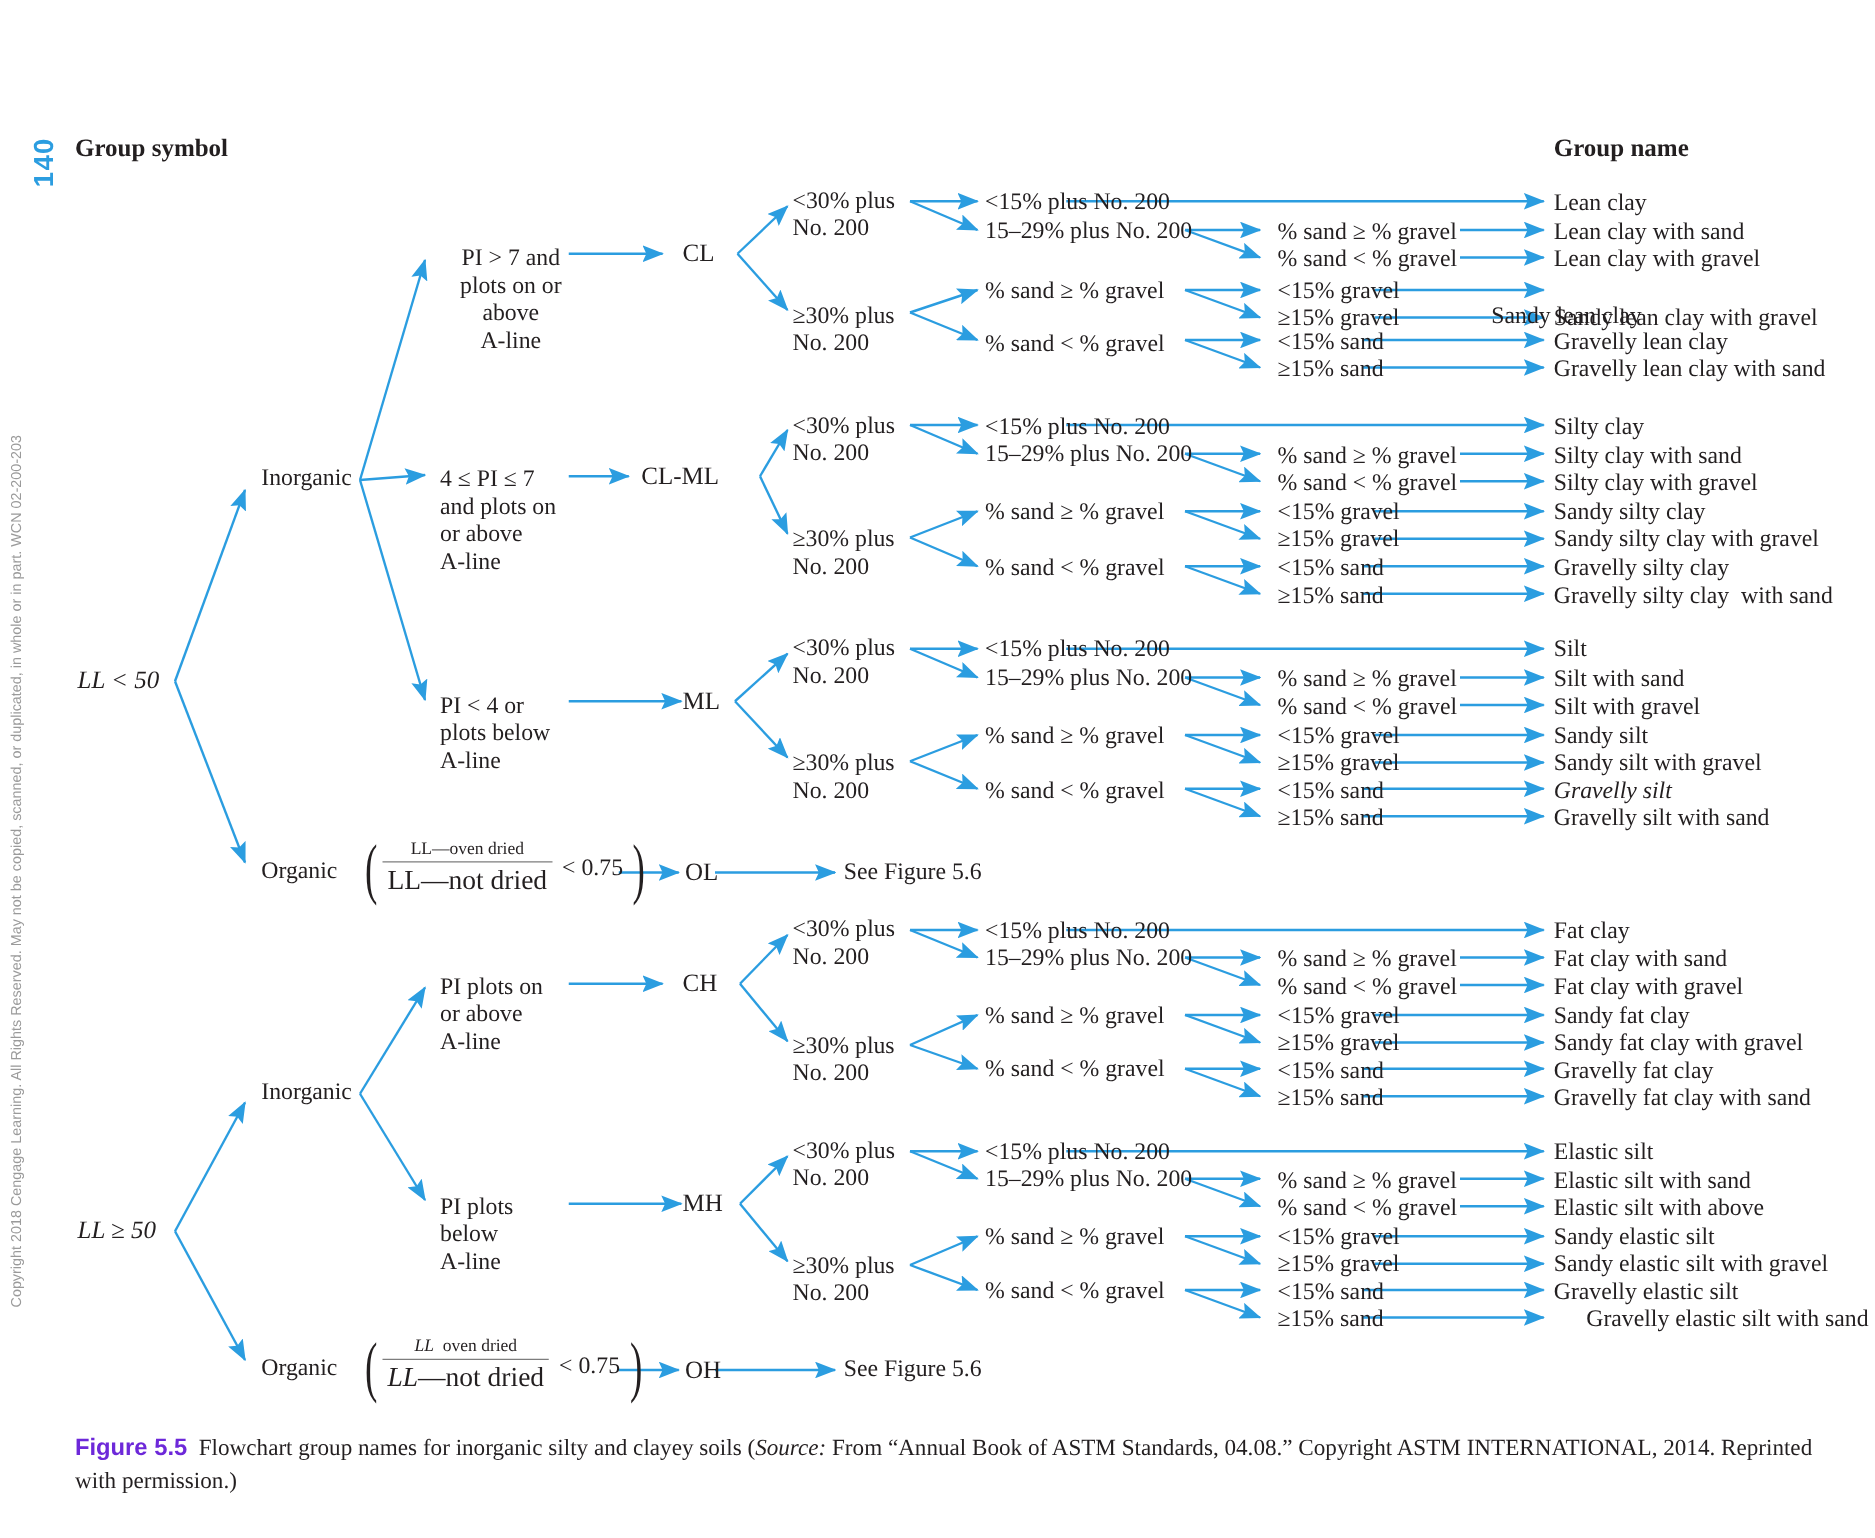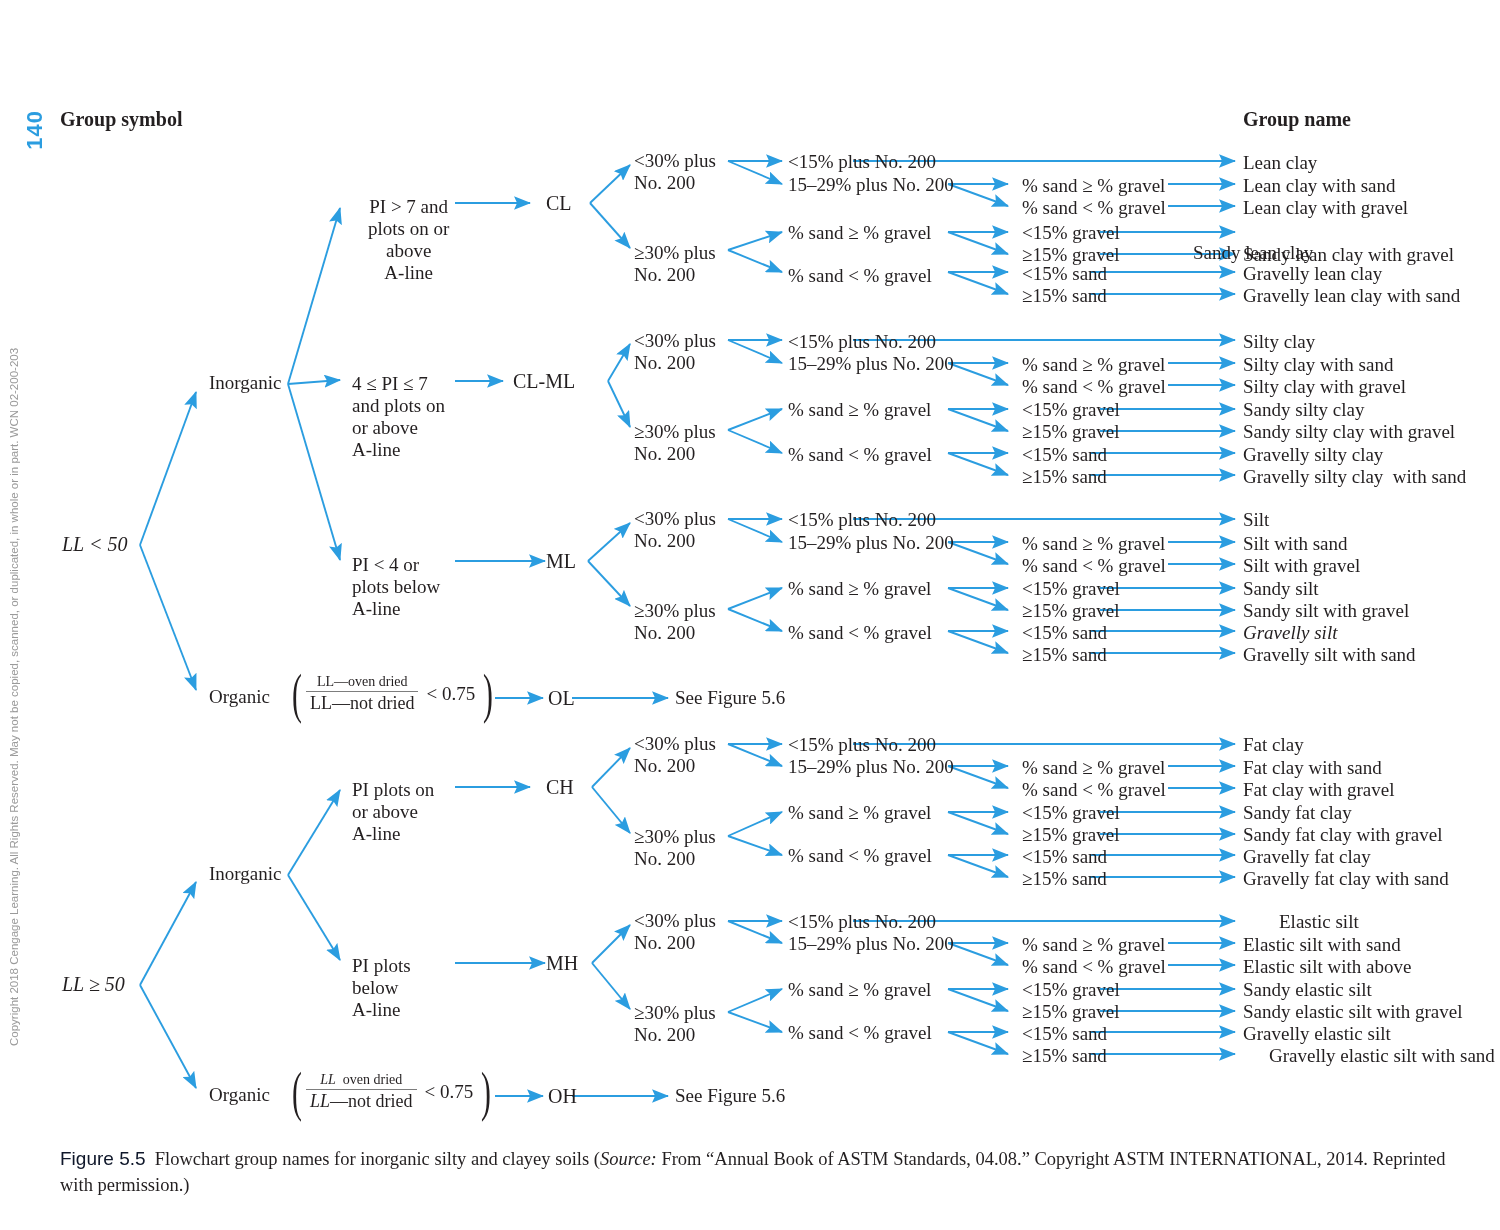--- a/index.html
+++ b/index.html
@@ -14,26 +14,26 @@
   .gname{position:absolute;font-family:"Liberation Serif",serif;font-size:19px;color:#231f20;white-space:pre;}
   .ital{font-style:italic;}
   .pagenum{position:absolute;left:22px;top:110px;width:40px;
            font-family:"Liberation Sans",sans-serif;font-weight:bold;font-size:22px;
            color:#2b9de0;writing-mode:vertical-rl;transform:rotate(180deg);letter-spacing:1px;}
   .copyr{position:absolute;left:8px;top:286px;height:760px;width:22px;
          font-family:"Liberation Sans",sans-serif;font-size:11.5px;color:#9a9a9a;
          writing-mode:vertical-rl;transform:rotate(180deg);white-space:nowrap;letter-spacing:0px;}
   .caption{position:absolute;left:60px;top:1146px;width:1400px;font-size:18.5px;line-height:26px;
            font-family:"Liberation Serif",serif;color:#231f20;}
-  .caption b{color:#0f172a;font-family:"Liberation Sans",sans-serif;font-size:19px;font-weight:normal;}
+  .caption b{color:#6d28d9;font-family:"Liberation Sans",sans-serif;font-size:19px;font-weight:bold;}
   .fracwrap{position:absolute;display:flex;align-items:center;white-space:nowrap;font-size:19px;}
   .paren{font-size:54px;line-height:44px;font-weight:300;display:inline-block;transform:scaleX(.55);color:#231f20;}
   .fbox{display:inline-block;vertical-align:middle;text-align:center;}
   .fbox .num{display:block;padding:0 4px 1px 4px;font-size:14px;}
-  .fbox .den{display:block;padding:1px 4px 0 4px;font-size:18px;border-top:1.6px solid #7d7d7d;}
+  .fbox .den{display:block;padding:1px 4px 0 4px;font-size:22px;border-top:1.6px solid #7d7d7d;}
 </style>
 </head>
 <body>
 
 <div class="page">
 
   <div class="pagenum">140</div>
   <div class="copyr">Copyright 2018 Cengage Learning. All Rights Reserved. May not be copied, scanned, or duplicated, in whole or in part.  WCN 02-200-203</div>
 
   <div class="hdr" style="left:60px;top:108px;">Group symbol</div>
@@ -324,21 +324,21 @@
   <div class="lbl" style="left:788px;top:911px;">&lt;15% plus No. 200</div>
   <div class="lbl" style="left:788px;top:933px;">15–29% plus No. 200</div>
   <div class="lbl" style="left:788px;top:979px;">% sand ≥ % gravel</div>
   <div class="lbl" style="left:788px;top:1022px;">% sand &lt; % gravel</div>
   <div class="lbl" style="left:1022px;top:934px;">% sand ≥ % gravel</div>
   <div class="lbl" style="left:1022px;top:956px;">% sand &lt; % gravel</div>
   <div class="lbl" style="left:1022px;top:979px;">&lt;15% gravel</div>
   <div class="lbl" style="left:1022px;top:1001px;">≥15% gravel</div>
   <div class="lbl" style="left:1022px;top:1023px;">&lt;15% sand</div>
   <div class="lbl" style="left:1022px;top:1045px;">≥15% sand</div>
-  <div class="gname" style="left:1243px;top:911px;margin-left:36px;">Elastic silt</div>
+  <div class="gname" style="left:1243px;top:911px;">Elastic silt</div>
   <div class="gname" style="left:1243px;top:934px;">Elastic silt with sand</div>
   <div class="gname" style="left:1243px;top:956px;">Elastic silt with above</div>
   <div class="gname" style="left:1243px;top:979px;text-align:center;">Sandy elastic silt</div>
   <div class="gname" style="left:1243px;top:1001px;">Sandy elastic silt with gravel</div>
   <div class="gname" style="left:1243px;top:1023px;">Gravelly elastic silt</div>
   <div class="gname" style="left:1269px;top:1045px;">Gravelly elastic silt with sand</div>
 
   <div class="caption">
     <b>Figure 5.5</b>&nbsp;
     <span>Flowchart group names for inorganic silty and clayey soils</span>

